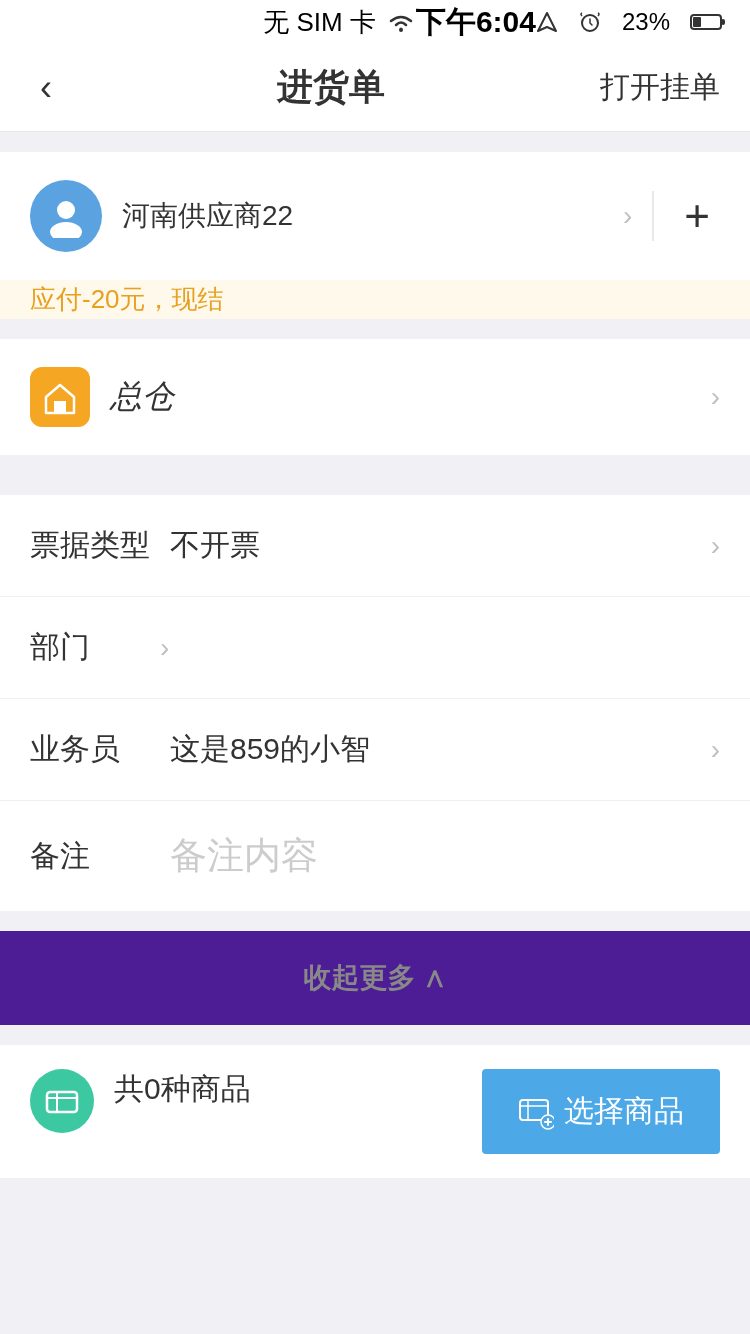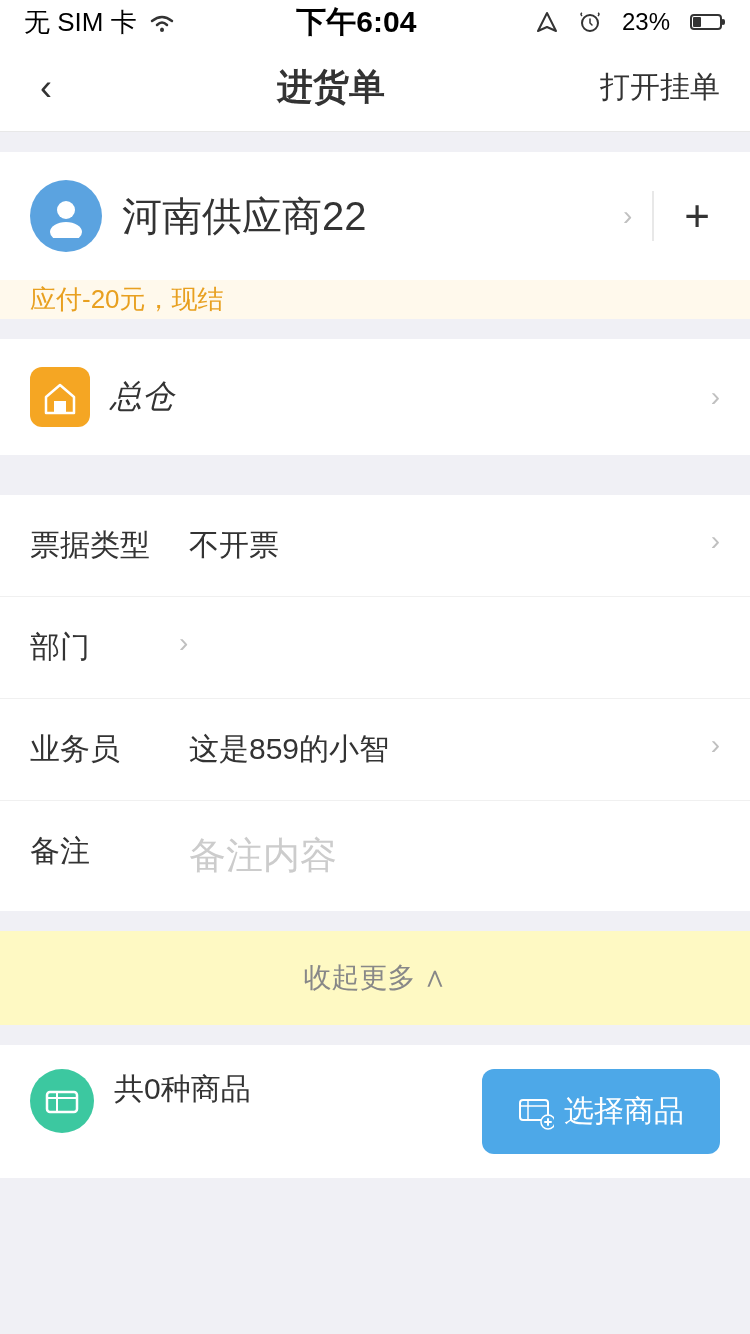--- a/index.html
+++ b/index.html
@@ -12,21 +12,21 @@
       overflow-x: hidden;
     }
 
     
     .status-bar {
       width: 750px;
       height: 44px;
       background: #fff;
       display: flex;
       align-items: center;
-      justify-content: space-between;
+      justify-content: flex-end;
       padding: 0 24px;
       font-size: 28px;
     }
     .status-left {
       display: flex;
       align-items: center;
       gap: 10px;
       font-size: 26px;
       font-weight: 500;
     }
@@ -96,21 +96,21 @@
       background: #5ba3e0;
       display: flex;
       align-items: center;
       justify-content: center;
       margin-right: 20px;
       flex-shrink: 0;
     }
     .supplier-avatar svg { width: 44px; height: 44px; }
     .supplier-name {
       flex: 1;
-      font-size: 40px;
+      font-size: 28px;
       color: #333;
     }
     .chevron-right {
       color: #c0c0c0;
       font-size: 28px;
       margin-right: 0;
     }
     .supplier-divider {
       width: 2px;
       height: 50px;
@@ -158,25 +158,24 @@
       font-style: italic;
     }
 
     
     .form-section {
       background: #fff;
       margin-top: 20px;
     }
     .form-row {
       display: flex;
-      align-items: flex-start;
+      align-items: center;
       padding: 30px 30px;
       border-bottom: 1px solid #f0f0f0;
       min-height: 96px;
-      gap: 19px;
     }
     .form-row:last-child {
       border-bottom: none;
     }
     .form-label {
       font-size: 30px;
       color: #333;
       width: 130px;
       flex-shrink: 0;
     }
@@ -188,29 +187,30 @@
     }
     .form-placeholder {
       flex: 1;
       font-size: 37px;
       color: #ccc;
       padding-left: 10px;
     }
 
     
     .collapse-btn {
-      background: #fef9c3;
+      background: #4c1d95;
       display: flex;
       align-items: center;
       justify-content: center;
       padding: 28px 0;
       font-size: 28px;
       color: #888;
       cursor: pointer;
       margin-top: 20px;
+      font-weight: bold;
     }
 
     
     .bottom-bar {
       background: #fff;
       display: flex;
       align-items: flex-start;
       padding: 24px 30px;
       margin-top: 20px;
     }
@@ -228,21 +228,21 @@
     .product-count {
       flex: 1;
       font-size: 30px;
       color: #333;
     }
     .select-product-btn {
       background: #4da8e8;
       color: #fff;
       font-size: 30px;
       padding: 22px 36px;
-      border-radius: 12px;
+      border-radius: 4px;
       display: flex;
       align-items: center;
       gap: 10px;
       cursor: pointer;
     }
     .select-product-btn svg { width: 36px; height: 36px; }
 
     
     .page-bg {
       background: #f0f0f5;

